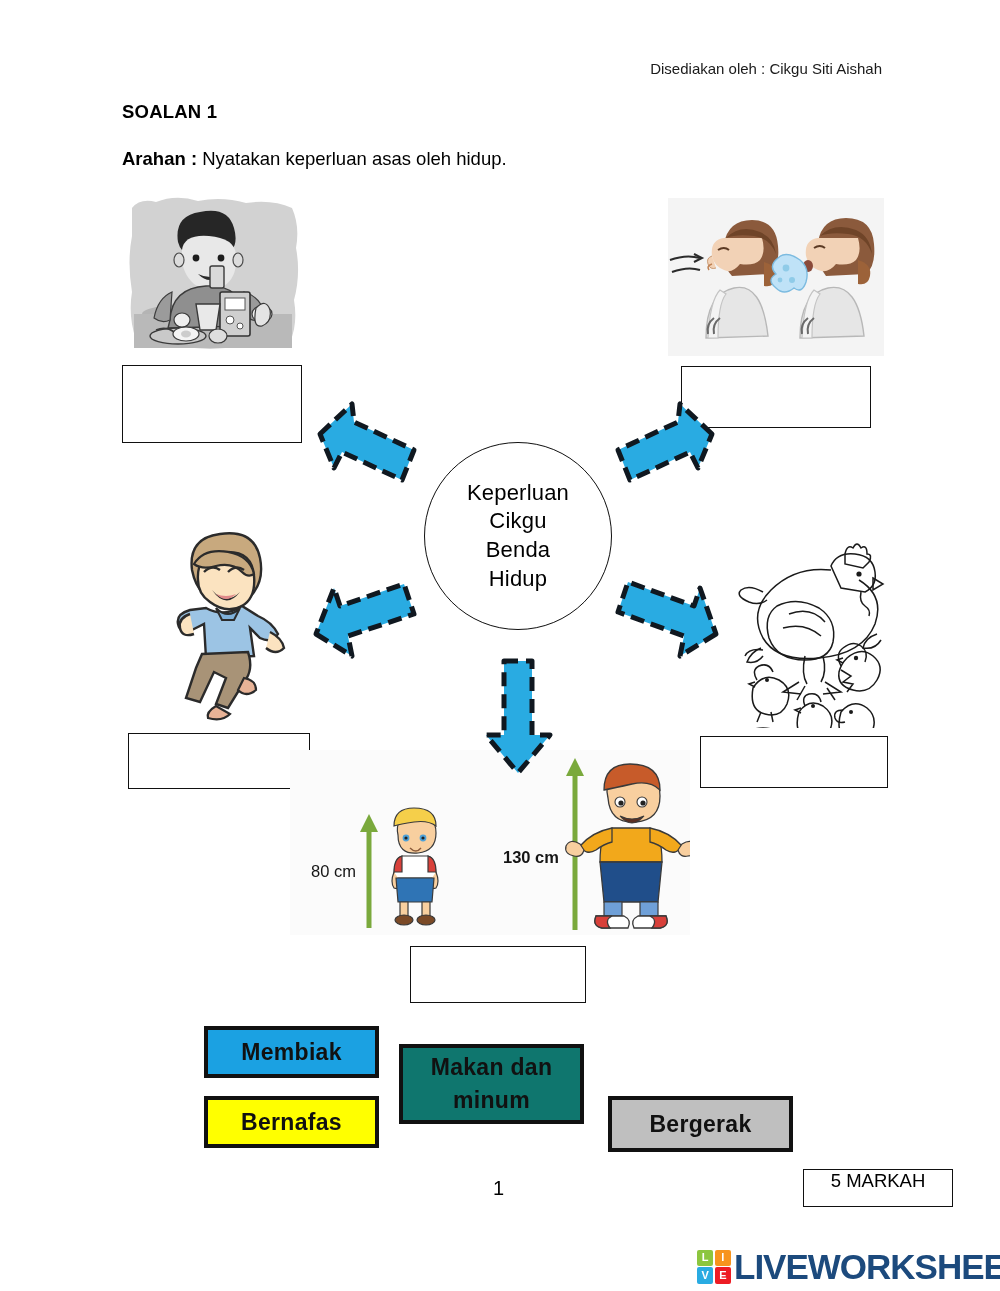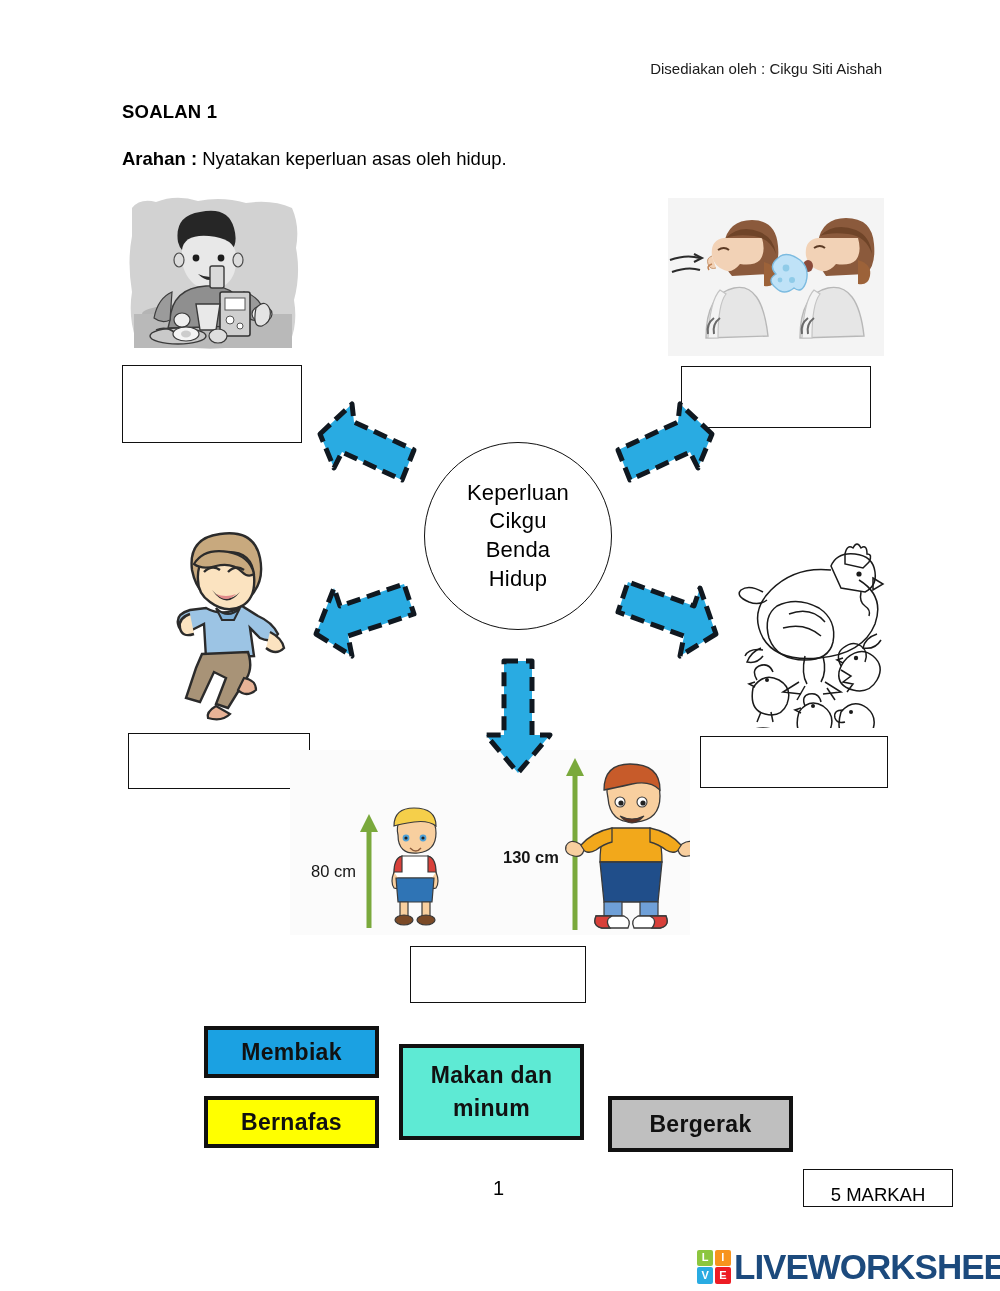--- a/index.html
+++ b/index.html
@@ -106,21 +106,21 @@
   }
   .markah {
     position: absolute;
     left: 803px;
     top: 1169px;
     width: 150px;
     height: 38px;
     border: 1.6px solid #111111;
     box-sizing: border-box;
     display: flex;
-    align-items: flex-end;
+    align-items: flex-start;
     justify-content: center;
     font-size: 18.5px;
   }
   .lw-logo {
     position: absolute;
     left: 697px;
     top: 1249px;
     display: flex;
     align-items: center;
   }
@@ -392,21 +392,21 @@
       <div>Hidup</div>
     </div>
   </div>
 
   <div class="wordbox" style="left:204px; top:1096px; width:175px; height:52px; background:#FFFF00; font-size:23px;">
     <span>Bernafas</span>
   </div>
   <div class="wordbox" style="left:204px; top:1026px; width:175px; height:52px; background:#1BA1E2; font-size:23px;">
     <span>Membiak</span>
   </div>
-  <div class="wordbox" style="left:399px; top:1044px; width:185px; height:96px; background:#5eead4; font-size:23px; line-height:1.45;">
+  <div class="wordbox" style="left:399px; top:1044px; width:185px; height:80px; background:#0f766e; font-size:23px; line-height:1.45;">
     <span>Makan dan minum</span>
   </div>
   <div class="wordbox" style="left:608px; top:1096px; width:185px; height:56px; background:#BFBFBF; font-size:23px;justify-content:center;">
     <span>Bergerak</span>
   </div>
 
   <div class="pageno">1</div>
   <div class="markah">
     <span>5 MARKAH</span>
   </div>

